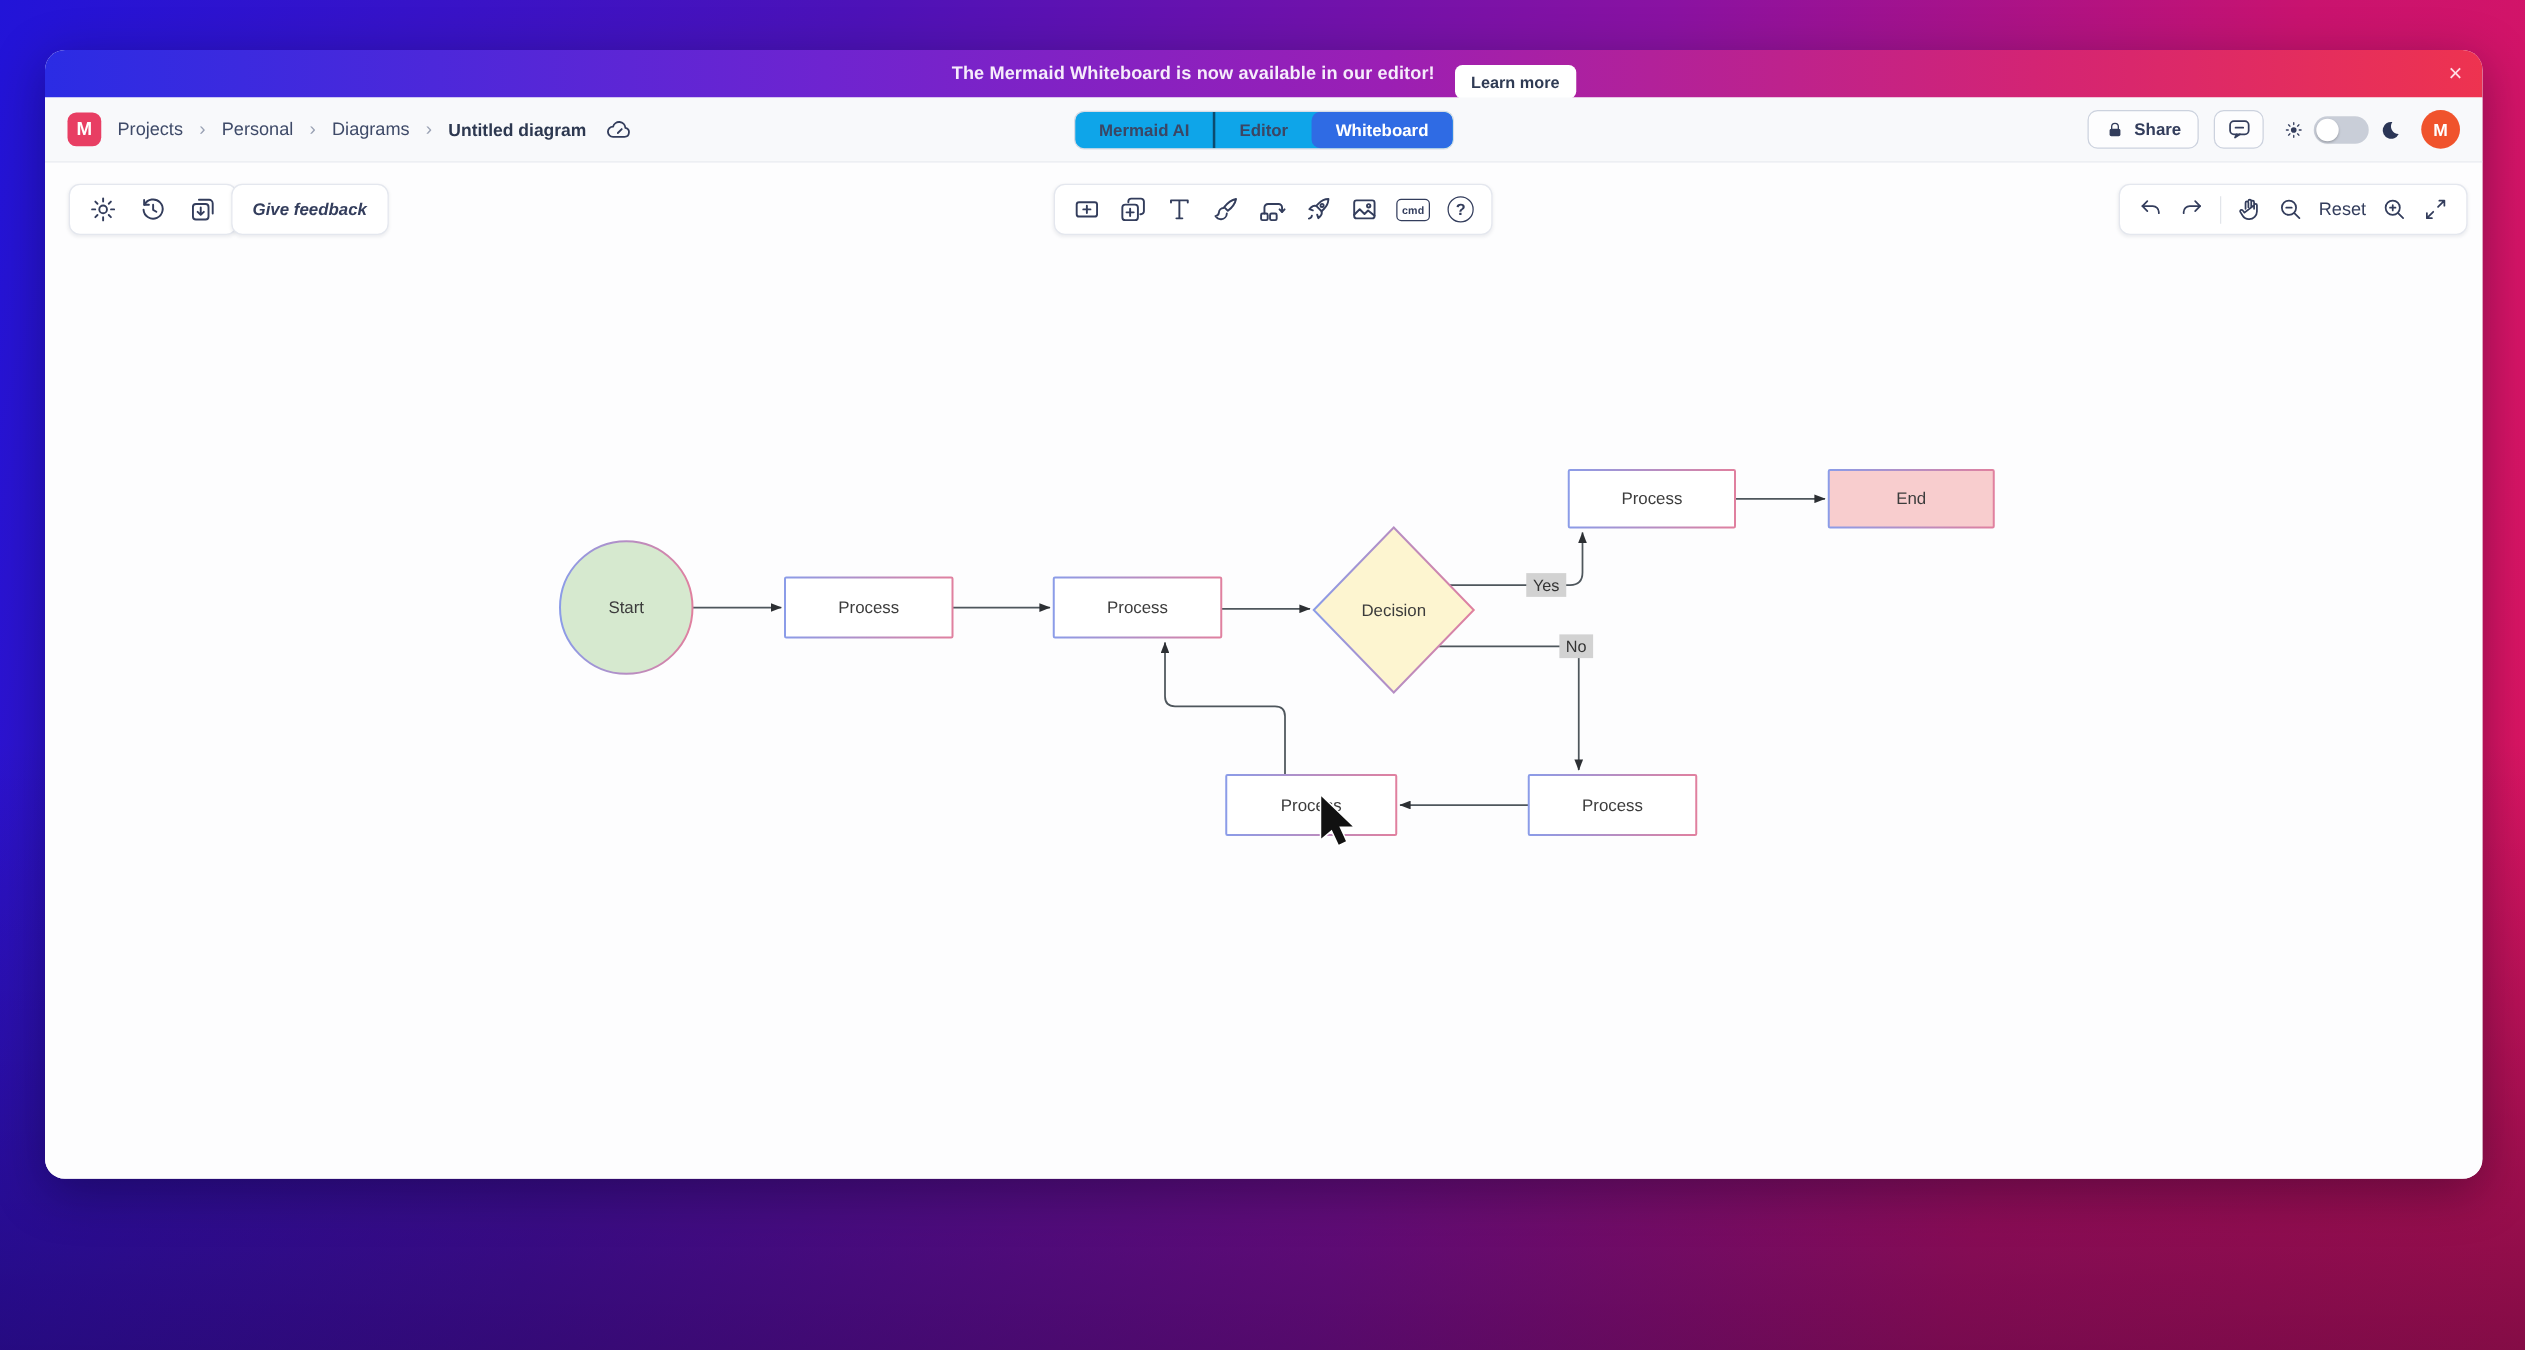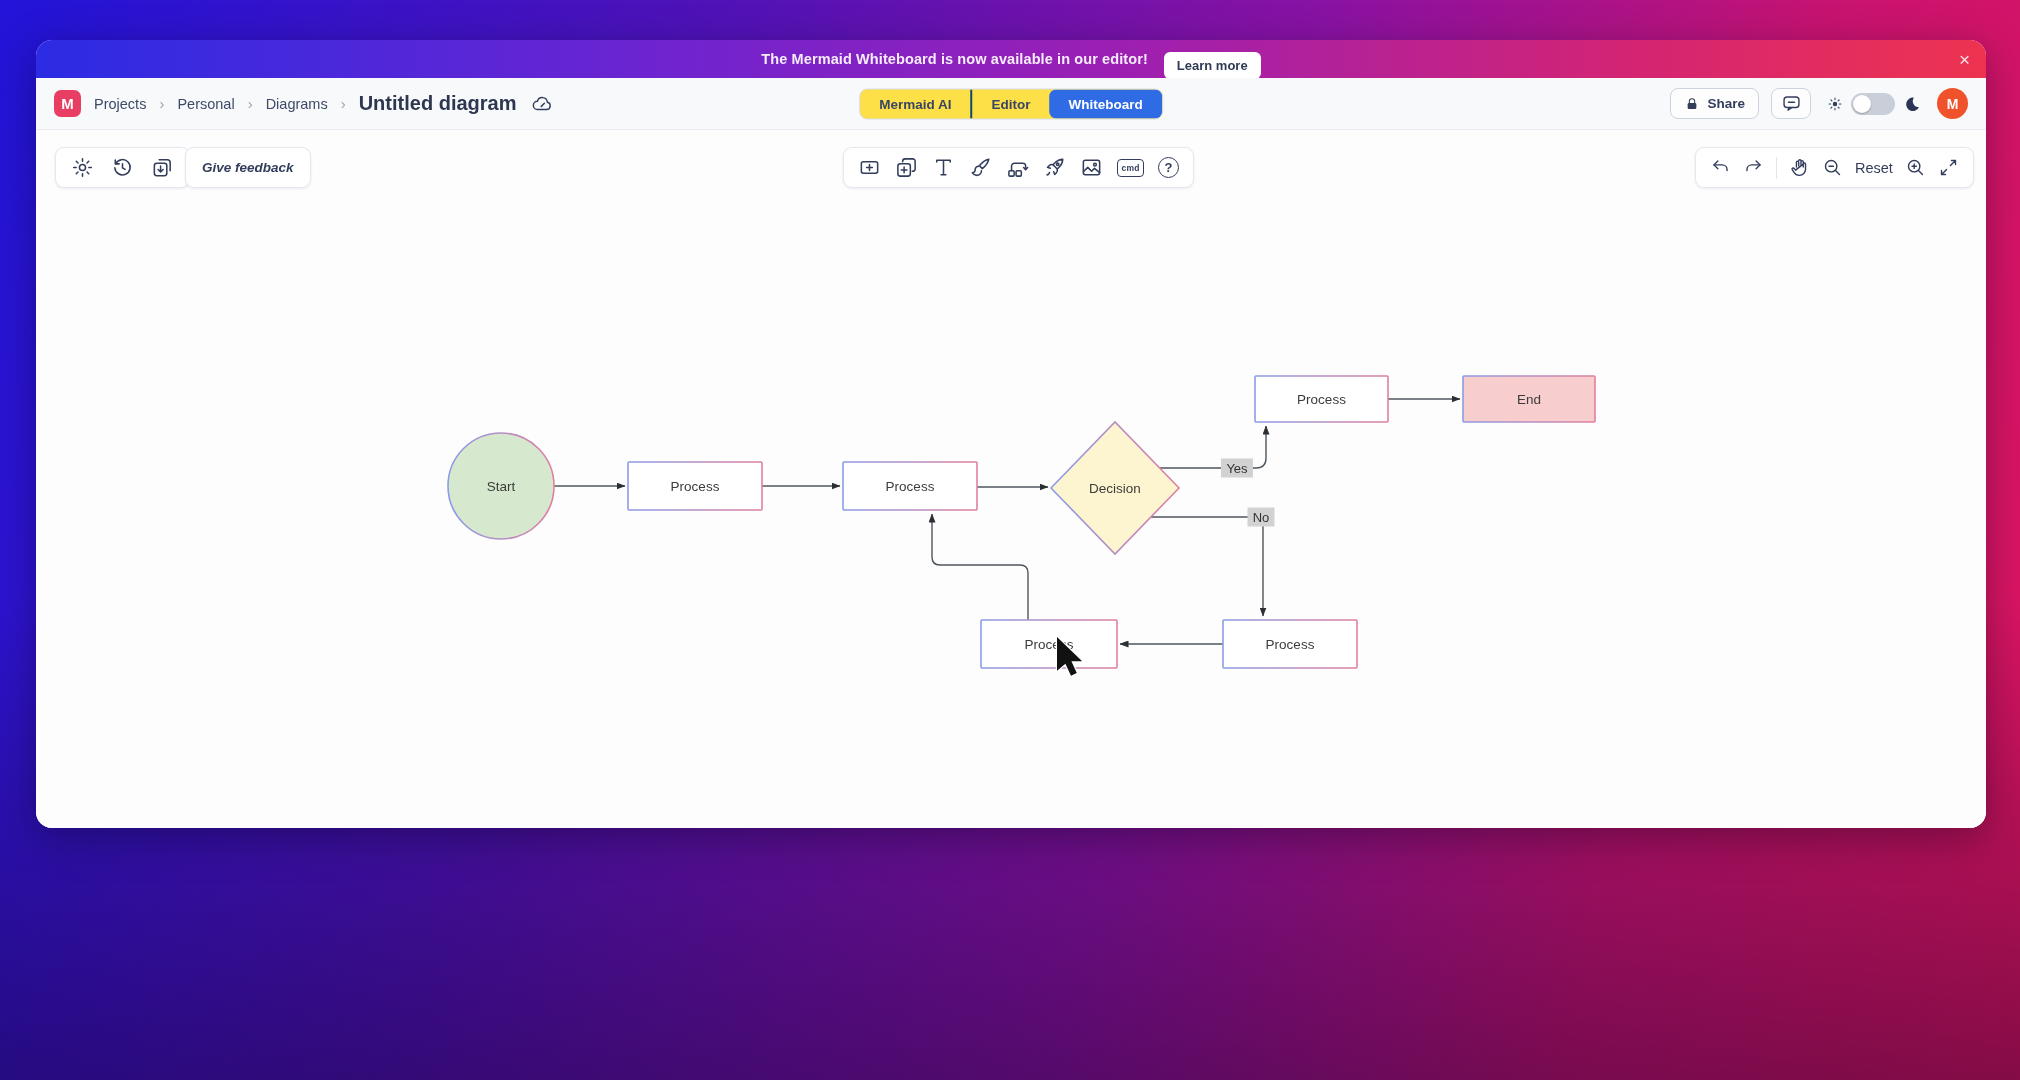--- a/index.html
+++ b/index.html
@@ -5,21 +5,21 @@
   * { margin:0; padding:0; box-sizing:border-box; }
   html,body { width:2020px; height:1080px; overflow:hidden;
     font-family:"Liberation Sans", sans-serif; }
   body {
     background:
       linear-gradient(to bottom, rgba(0,0,0,0) 55%, rgba(20,0,40,.45) 100%),
       linear-gradient(105deg, #2214d8 0%, #4d12b8 30%, #8a12a2 58%, #c9136f 80%, #e0155e 100%);
     position:relative;
   }
   .window {
-    position:absolute; left:36px; top:40px; width:1950px; height:788px;
+    position:absolute; left:36px; top:40px; width:1950px; height:903px;
     background:#fcfcfd; border-radius:16px; overflow:hidden;
     box-shadow:0 10px 40px rgba(0,0,20,.35);
     display:flex; flex-direction:column;
   }
   
   .banner {
     height:38px; flex:0 0 38px; position:relative;
     background:linear-gradient(90deg,#2b2ce4 0%,#6e24d0 32%,#9b1fb4 55%,#d42473 82%,#ee3350 100%);
     display:flex; align-items:center; justify-content:center; gap:16px;
   }
@@ -39,25 +39,25 @@
     display:flex; align-items:center; padding:0 18px; position:relative; z-index:3;
   }
   .crumbs { display:flex; align-items:center; gap:13px; }
   .logo {
     width:27px; height:27px; border-radius:7px; background:#e83e63;
     color:#fff; font-weight:800; font-size:15px;
     display:flex; align-items:center; justify-content:center; cursor:pointer;
   }
   .crumb { color:#3e4a68; font-size:14.5px; text-decoration:none; cursor:pointer; }
   .crumb-sep { color:#9aa2b4; font-size:15px; }
-  .crumb-current { color:#2d3850; font-weight:700; font-size:20px; }
+  .crumb-current { color:#2d3850; font-weight:700; font-size:14px; }
   .cloud { margin-left:2px; display:flex; align-items:center; }
   .tabs {
     position:absolute; left:50%; top:50%; transform:translate(-50%,-50%);
-    display:flex; background:#fde047; border:1px solid #d8dce5; border-radius:8px;
+    display:flex; background:#0ea5e9; border:1px solid #d8dce5; border-radius:8px;
     overflow:hidden; height:31px; align-items:stretch;
   }
   .tab {
     border:none; background:transparent; padding:0 19px; font-size:13.5px;
     color:#3b4664; font-weight:600; cursor:pointer; display:flex; align-items:center;
   }
   .tab + .tab { border-left:2px solid #0c4a6e; }
   .tab.active {
     background:#2f6be4; color:#fff; border-radius:7px; border-left:none; margin:0;
   }

